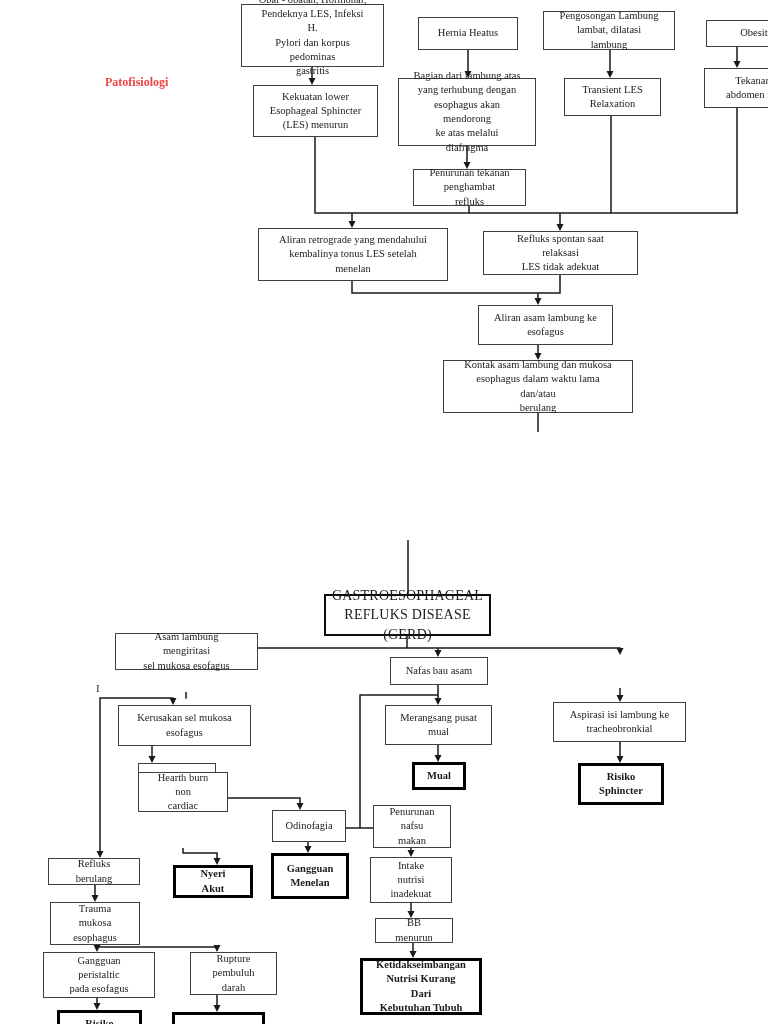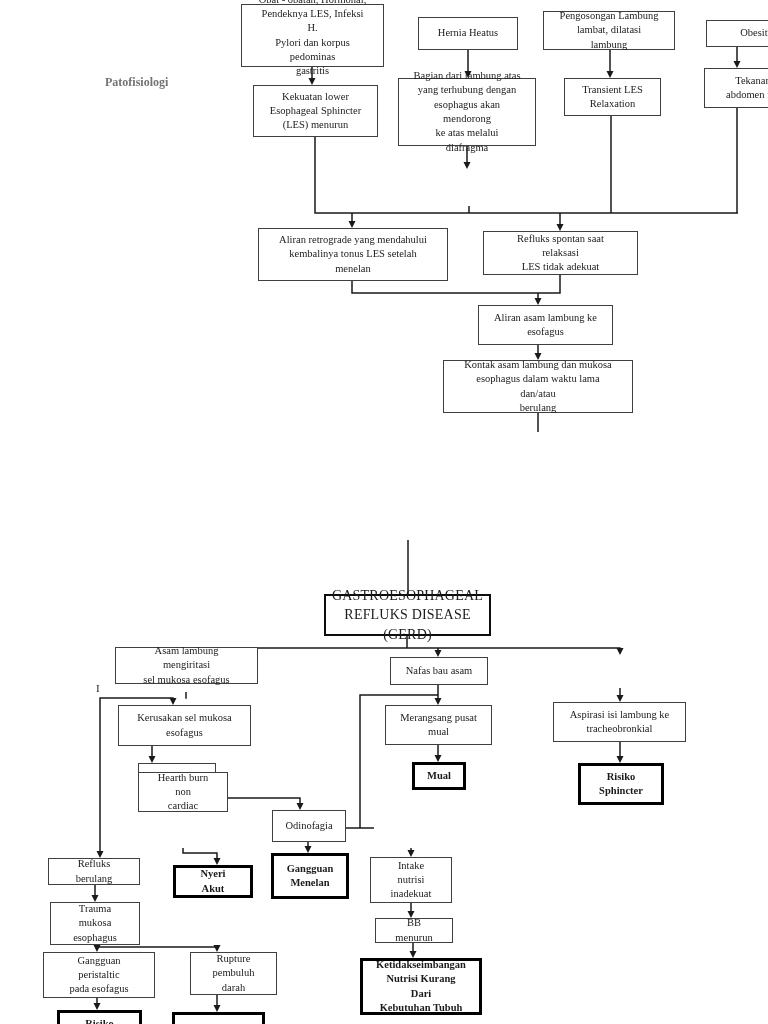--- a/index.html
+++ b/index.html
@@ -14,21 +14,21 @@
     position:absolute;z-index:2;box-sizing:border-box;
     display:flex;flex-direction:column;align-items:center;justify-content:center;
     text-align:center;background:#ffffff;
     border:1.3px solid #3f3f3f;
     color:#1b1b1b;font-size:10.5px;line-height:1.36;
     white-space:pre-line;padding:2px 14px;
   }
   .node.em{border:3px solid #000000;font-weight:bold;}
   .node.gerd{border:2.6px solid #0d0d0d;font-weight:normal;font-size:14px;letter-spacing:.2px;}
   .floatlabel{
-    position:absolute;z-index:2;color:#737373;
+    position:absolute;z-index:2;color:#ef4444;
     font-weight:bold;font-size:12px;white-space:nowrap;
   }
   .stray{
     position:absolute;z-index:2;color:#2a2a2a;font-size:11px;font-weight:normal;
   }
   .sub{display:block;color:#a9a9a9;font-size:8px;line-height:1;margin-top:1px;}
 </style>
 </head>
 <body>
 
@@ -91,39 +91,41 @@
 yang terhubung dengan
 esophagus akan mendorong
 ke atas melalui diafragma</div>
 
   <div class="node" style="left:564px;top:78px;width:97px;height:38px">Transient LES
 Relaxation</div>
 
   <div class="node" style="left:704px;top:68px;width:98px;height:40px">Tekanan
 abdomen me</div>
 
+  <div class="node" style="left:413px;top:169px;width:113px;height:37px">Penurunan tekanan
+penghambat refluks</div>
 
   <div class="node" style="left:258px;top:228px;width:190px;height:53px">Aliran retrograde yang mendahului
 kembalinya tonus LES setelah
 menelan</div>
 
   <div class="node" style="left:483px;top:231px;width:155px;height:44px">Refluks spontan saat relaksasi
 LES tidak adekuat</div>
 
   <div class="node" style="left:478px;top:305px;width:135px;height:40px">Aliran asam lambung ke
 esofagus</div>
 
   <div class="node" style="left:443px;top:360px;width:190px;height:53px">Kontak asam lambung dan mukosa
 esophagus dalam waktu lama dan/atau
 berulang</div>
 
   <div class="node gerd" style="left:324px;top:594px;width:167px;height:42px">GASTROESOPHAGEAL
 REFLUKS DISEASE (GERD)</div>
 
-  <div class="node" style="left:115px;top:647px;width:143px;height:37px">Asam lambung mengiritasi
+  <div class="node" style="left:115px;top:633px;width:143px;height:37px">Asam lambung mengiritasi
 sel mukosa esofagus</div>
 
   <div class="node" style="left:390px;top:657px;width:98px;height:28px">Nafas bau asam</div>
 
 
   <div class="node" style="left:118px;top:705px;width:133px;height:41px">Kerusakan sel mukosa
 esofagus</div>
 
   <div class="node" style="left:385px;top:705px;width:107px;height:40px">Merangsang pusat
 mual</div>
@@ -136,20 +138,22 @@
   <div class="node em" style="left:412px;top:762px;width:54px;height:28px">Mual</div>
 
   <div class="node em" style="left:578px;top:763px;width:86px;height:42px">Risiko
 Sphincter</div>
 
   <div class="node" style="left:138px;top:772px;width:90px;height:40px">Hearth burn non
 cardiac</div>
 
   <div class="node" style="left:272px;top:810px;width:74px;height:32px">Odinofagia</div>
 
+  <div class="node" style="left:373px;top:805px;width:78px;height:43px">Penurunan
+nafsu makan</div>
 
   <div class="node" style="left:48px;top:858px;width:92px;height:27px">Refluks berulang</div>
 
   <div class="node em" style="left:173px;top:865px;width:80px;height:33px">Nyeri Akut</div>
 
   <div class="node em" style="left:271px;top:853px;width:78px;height:46px">Gangguan
 Menelan</div>
 
   <div class="node" style="left:370px;top:857px;width:82px;height:46px">Intake nutrisi
 inadekuat</div>

